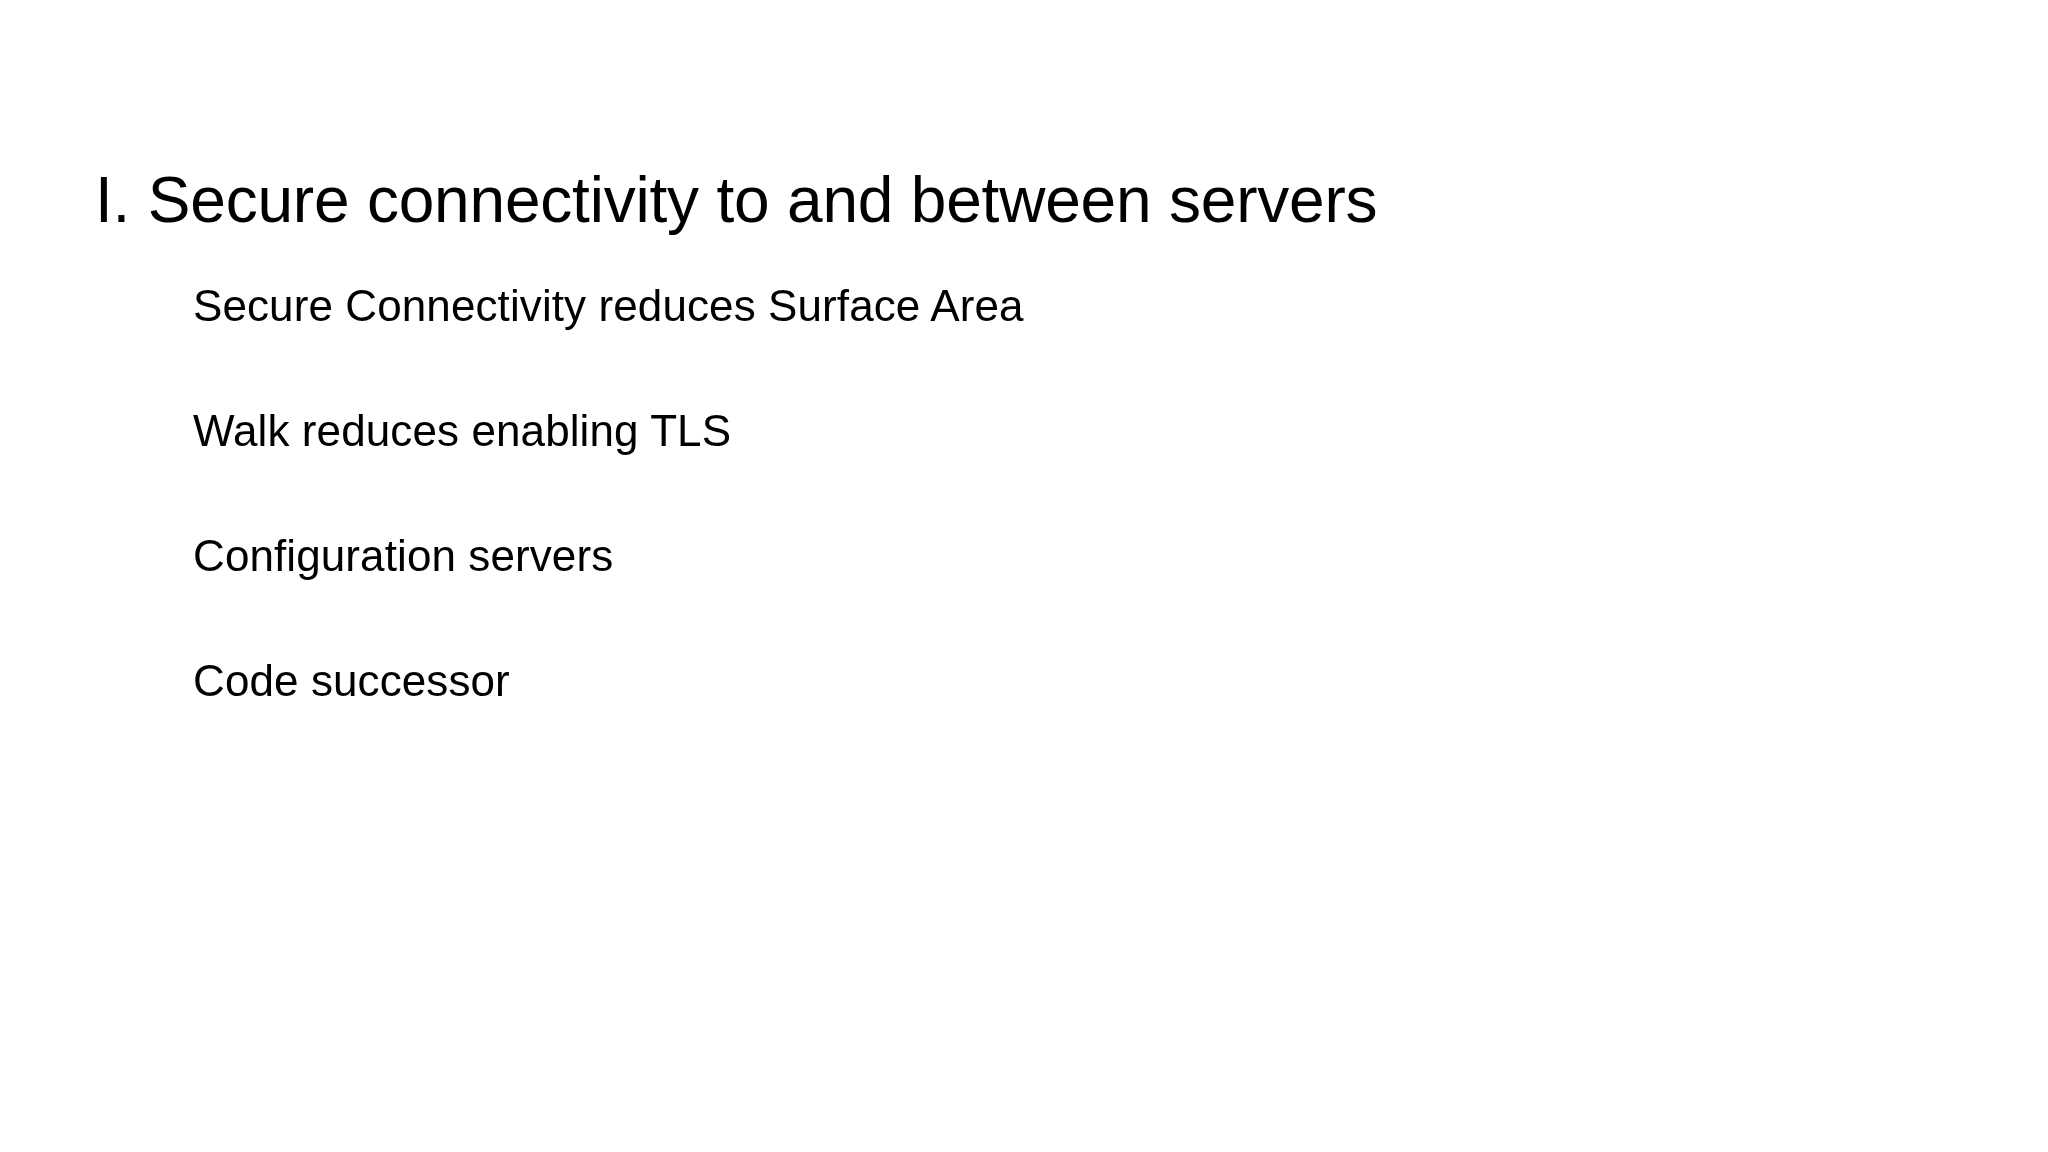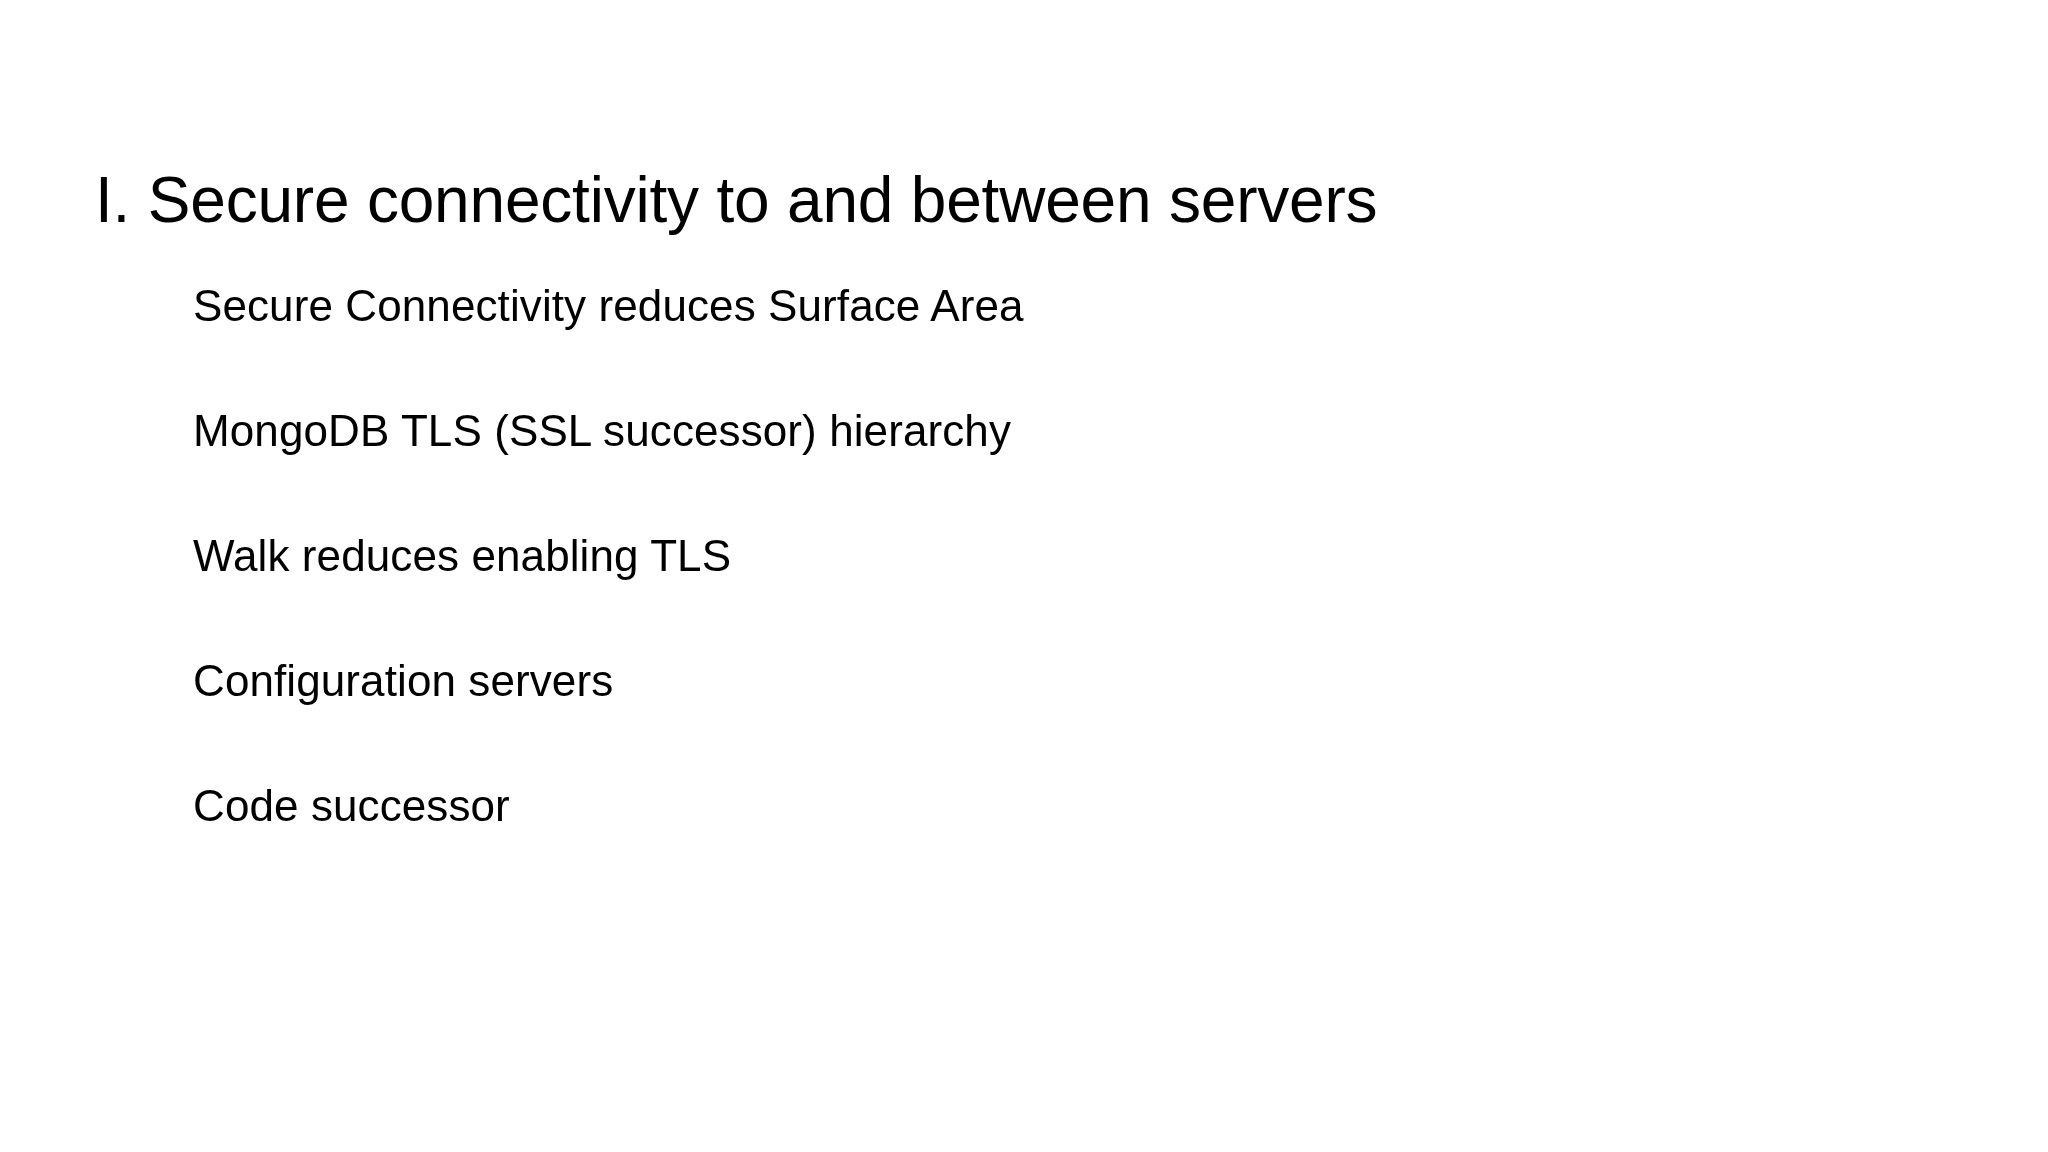--- a/index.html
+++ b/index.html
@@ -62,19 +62,18 @@
 </style>
 </head>
 <body>
 
 <div class="slide">
 
   <h1 class="slide-title">I. Secure connectivity to and between servers</h1>
 
   <div class="body-block">
     <div class="bullet-line">Secure Connectivity reduces Surface Area</div>
-    <div class="bullet-line">MongoDB TLS (SSL successor) hierarchy</div>
     <div class="bullet-line">Walk reduces enabling TLS</div>
     <div class="bullet-line">Configuration servers</div>
     <div class="bullet-line">Code successor</div>
   </div>
 
 </div>
 
 </body></html>

